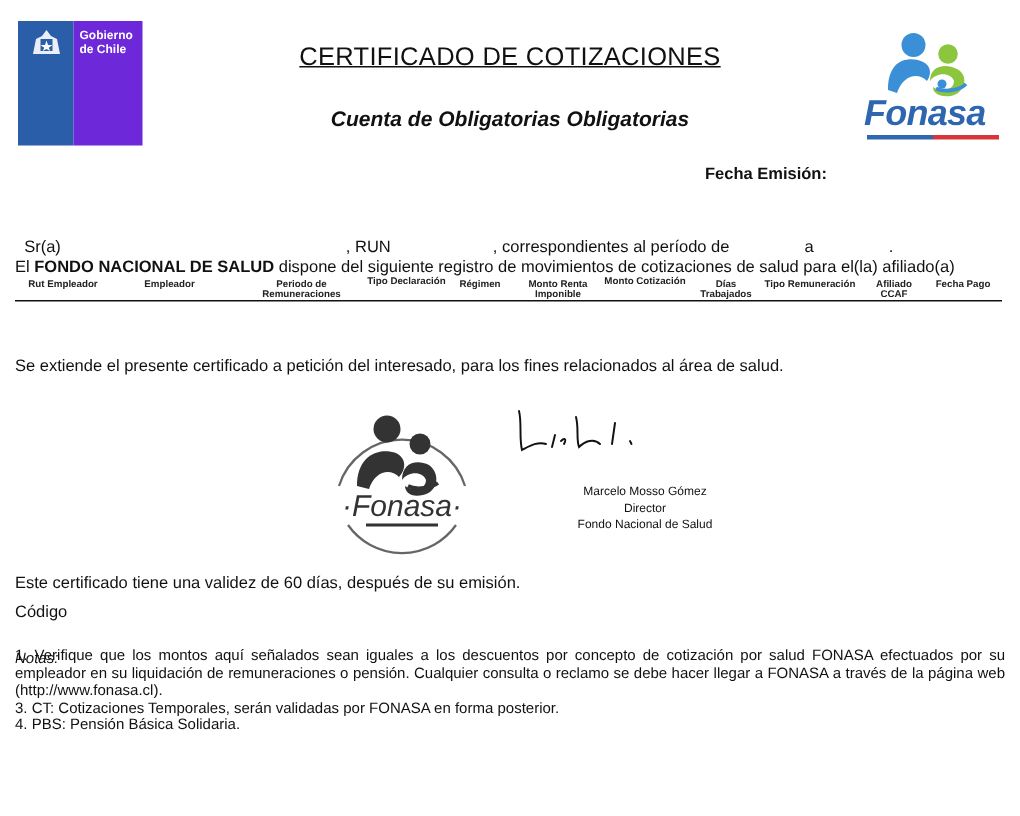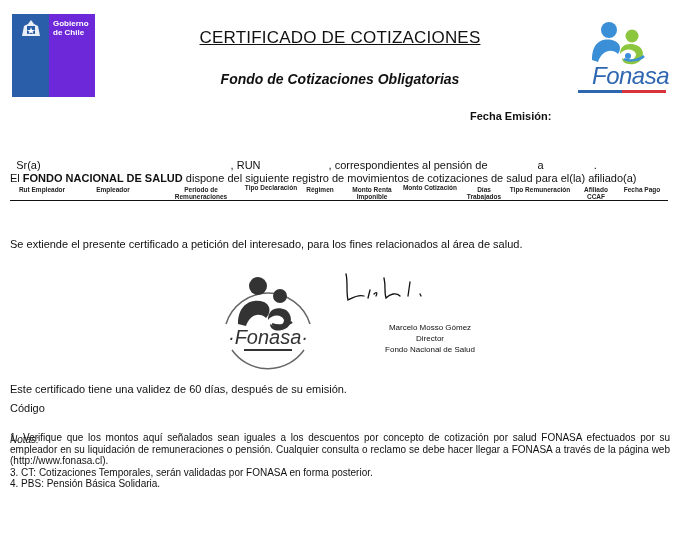--- a/index.html
+++ b/index.html
@@ -12,21 +12,21 @@
   .gob-red { flex: 1; height: 100%; background: #6d28d9; position: relative; }
   .gob-crest { position: absolute; left: 6px; top: 4px; width: 26px; height: 22px; }
   .gob-text { position: absolute; left: 4px; top: 5px; color: #fff; font-size: 8px; line-height: 9px; font-weight: bold; }
 
   
   .title { position: absolute; left: 0; width: 680px; top: 28px; text-align: center; font-size: 17px; font-weight: normal; text-decoration: underline; letter-spacing: 0.2px; }
   .subtitle { position: absolute; left: 0; width: 680px; top: 71px; text-align: center; font-size: 14px; font-weight: bold; font-style: italic; }
 
   
   .fonasa-logo { position: absolute; left: 572px; top: 10px; width: 100px; height: 86px; }
-  .fonasa-word { position: absolute; left: 20px; top: 52px; font-size: 24px; font-style: italic; font-weight: normal; color: #2f66b0; letter-spacing: -0.5px; }
+  .fonasa-word { position: absolute; left: 4px; top: 52px; font-size: 24px; font-style: italic; font-weight: bold; color: #2f66b0; letter-spacing: -0.5px; }
   .fonasa-bar { position: absolute; left: 6px; top: 80px; height: 3px; width: 88px; display: flex; }
   .fonasa-bar .b1 { flex: 1; background: #2f66b0; }
   .fonasa-bar .b2 { flex: 1; background: #d9343b; }
 
   .fecha { position: absolute; left: 470px; top: 110px; font-size: 11px; font-weight: bold; }
 
   .intro { position: absolute; left: 10px; top: 130px; width: 662px; font-size: 11px; line-height: 14px; margin-top: 41px; }
   .intro b { font-weight: bold; }
   .sr-line { position: absolute; left: 10px; top: 144px; font-size: 11px; line-height: 14px; white-space: pre; }
 
@@ -60,21 +60,21 @@
   </div>
   <div class="gob-red">
     <div class="gob-text">
       <div>Gobierno</div>
       <div>de Chile</div>
     </div>
   </div>
 </div>
 
 <div class="title">CERTIFICADO DE COTIZACIONES</div>
-<div class="subtitle">Fondo de Cotizaciones Obligatorias</div>
+<div class="subtitle">Cuenta de Obligatorias Obligatorias</div>
 
 <div class="fonasa-logo">
   <svg width="100" height="56" viewBox="0 0 100 56" style="position:absolute;left:0;top:0;">
     <circle cx="37" cy="20" r="8" fill="#3a8fd6"></circle>
     <path d="M20 50 C20 32 30 28 40 30 C48 32 50 38 46 44 C40 38 30 40 26 52 Z" fill="#3a8fd6"></path>
     <circle cx="60" cy="26" r="6.5" fill="#8cc63f"></circle>
     <path d="M48 44 C48 34 58 32 66 36 C74 40 72 52 62 54 C54 55 50 52 50 48 C56 52 64 50 64 44 C62 38 52 38 48 44 Z" fill="#8cc63f"></path>
     <circle cx="56" cy="46" r="3" fill="#3a8fd6"></circle>
     <path d="M52 49 C58 52 68 50 72 46" stroke="#3a8fd6" stroke-width="2.5" fill="none"></path>
   </svg>
@@ -87,21 +87,21 @@
 
 <div class="fecha">
   <span>Fecha Emisión:</span>
   <span></span>
 </div>
 
 <div class="intro">
   <span>El </span><b>FONDO NACIONAL DE SALUD</b><span> dispone del siguiente registro de movimientos de cotizaciones de salud para el(la) afiliado(a)</span>
 </div>
 <div class="sr-line">
-  <span>Sr(a)</span><span style="display:inline-block;width:190px;"></span><span>, RUN</span><span style="display:inline-block;width:68px;"></span><span>, correspondientes al pensión de</span><span style="display:inline-block;width:50px;"></span><span>a</span><span style="display:inline-block;width:50px;"></span><span>.</span>
+  <span>Sr(a)</span><span style="display:inline-block;width:190px;"></span><span>, RUN</span><span style="display:inline-block;width:68px;"></span><span>, correspondientes al período de</span><span style="display:inline-block;width:50px;"></span><span>a</span><span style="display:inline-block;width:50px;"></span><span>.</span>
 </div>
 
 <div class="table-head">
   <div class="th" style="left:4px;width:56px;top:4px;">
       <div></div>
       <div>Rut Empleador</div>
     </div>
   <div class="th" style="left:78px;width:50px;top:4px;">
       <div></div>
       <div>Empleador</div>

